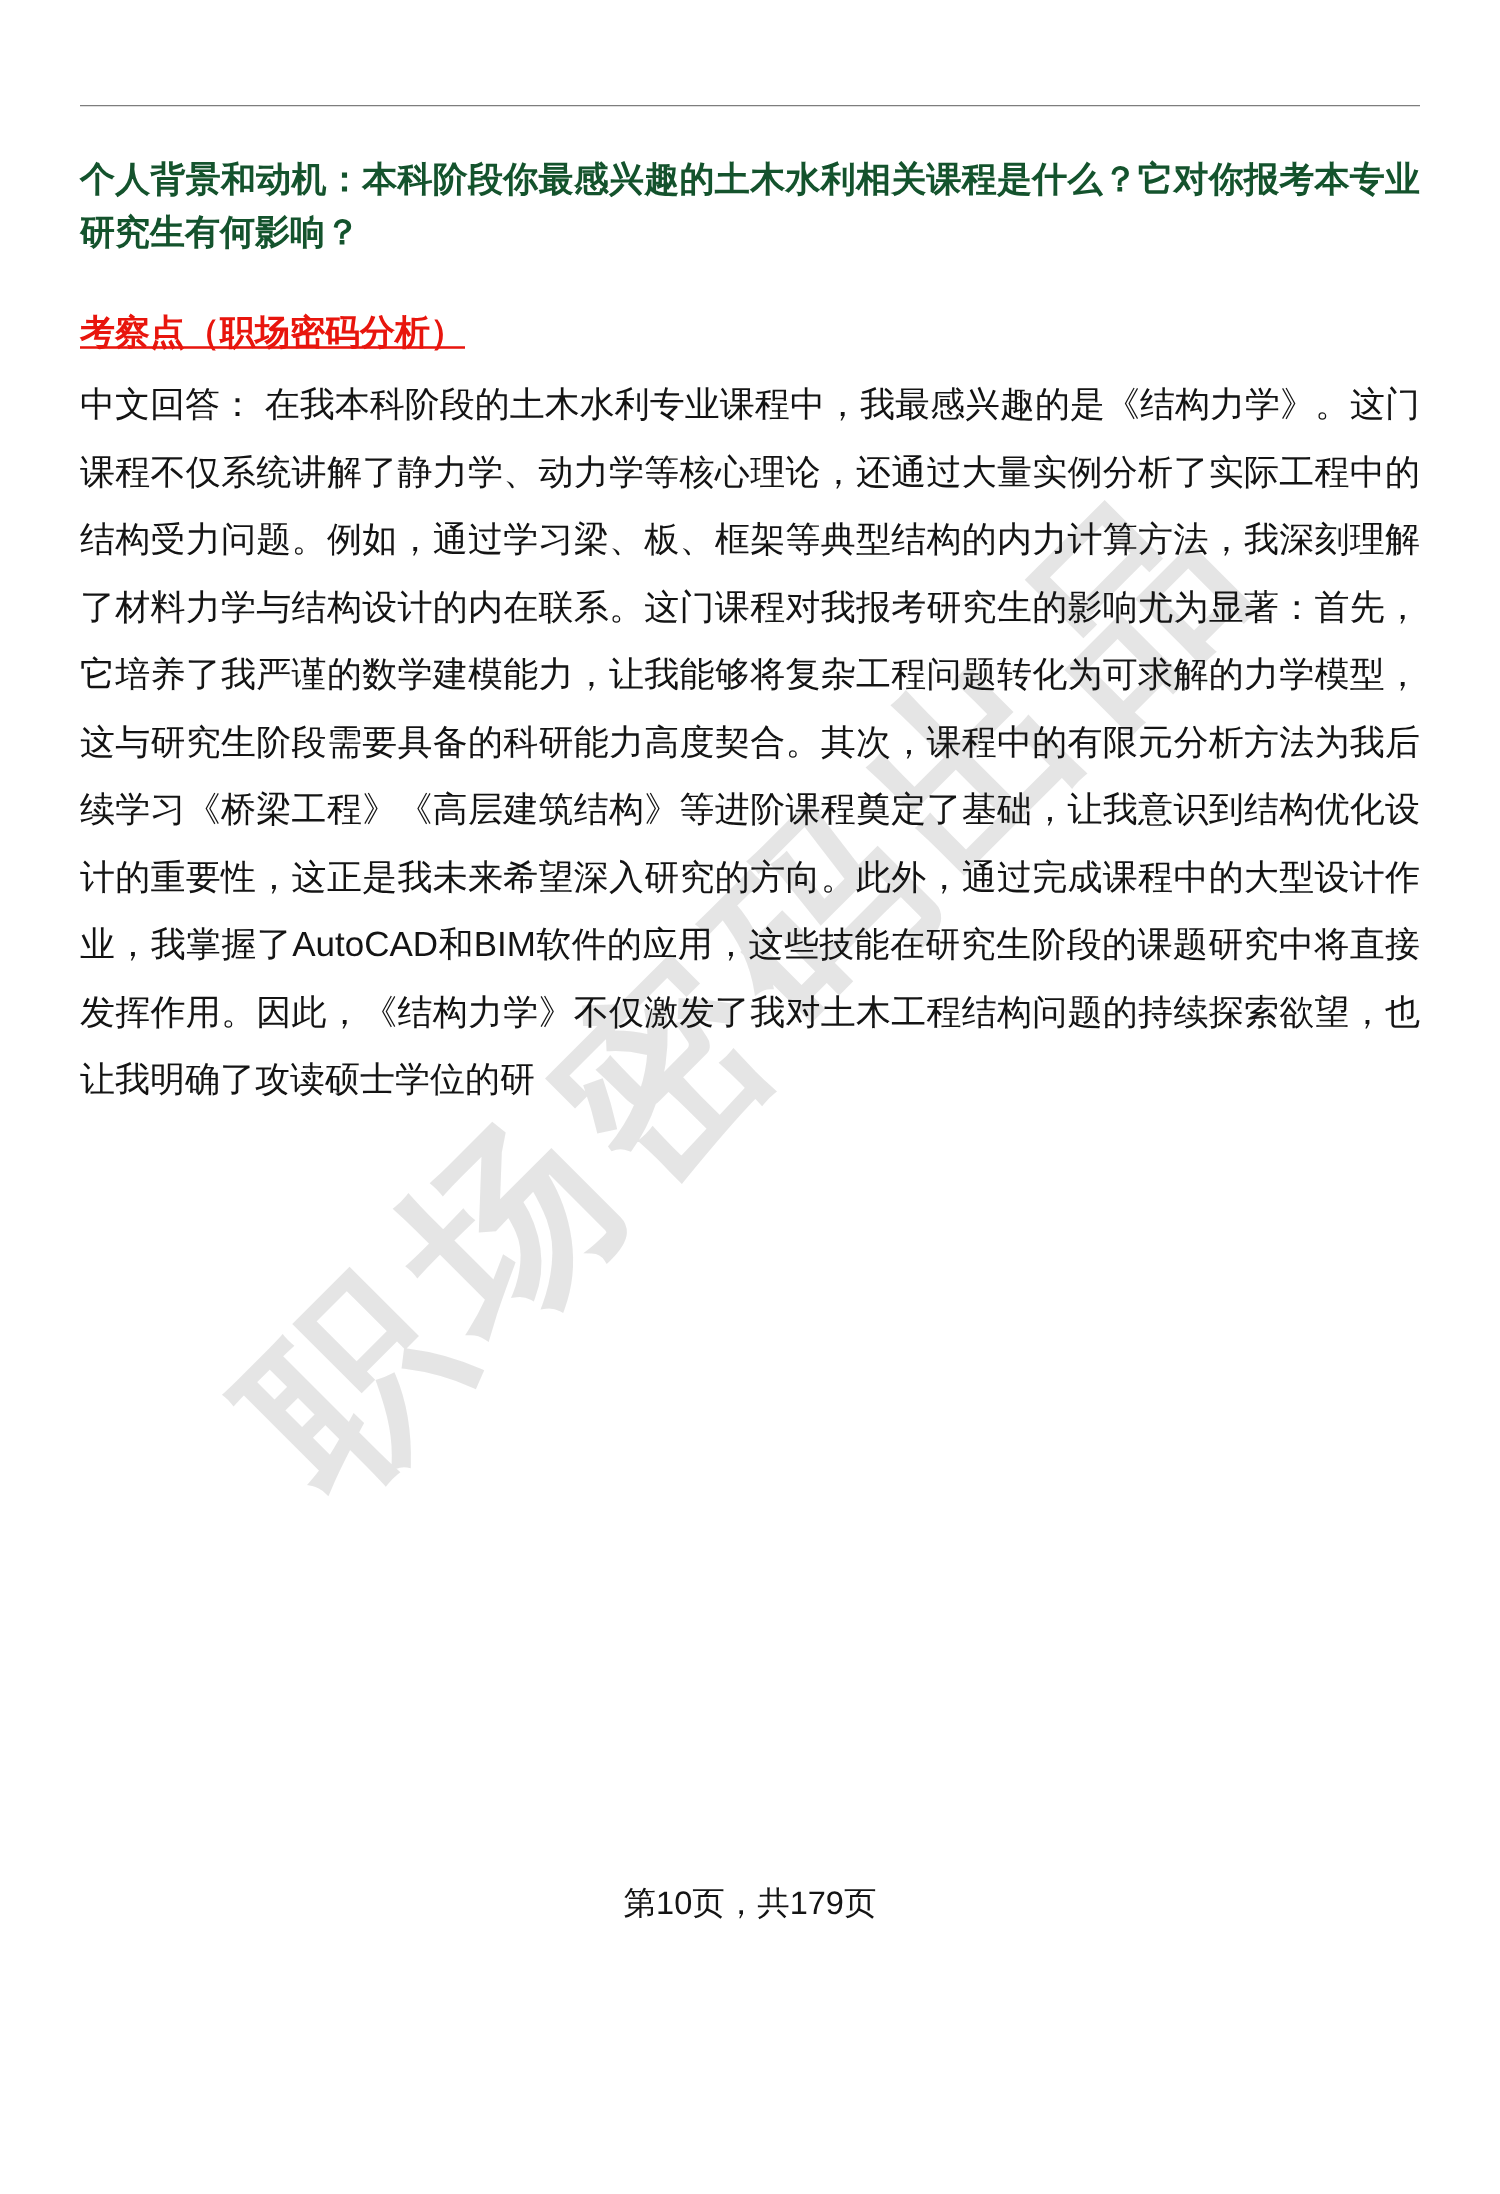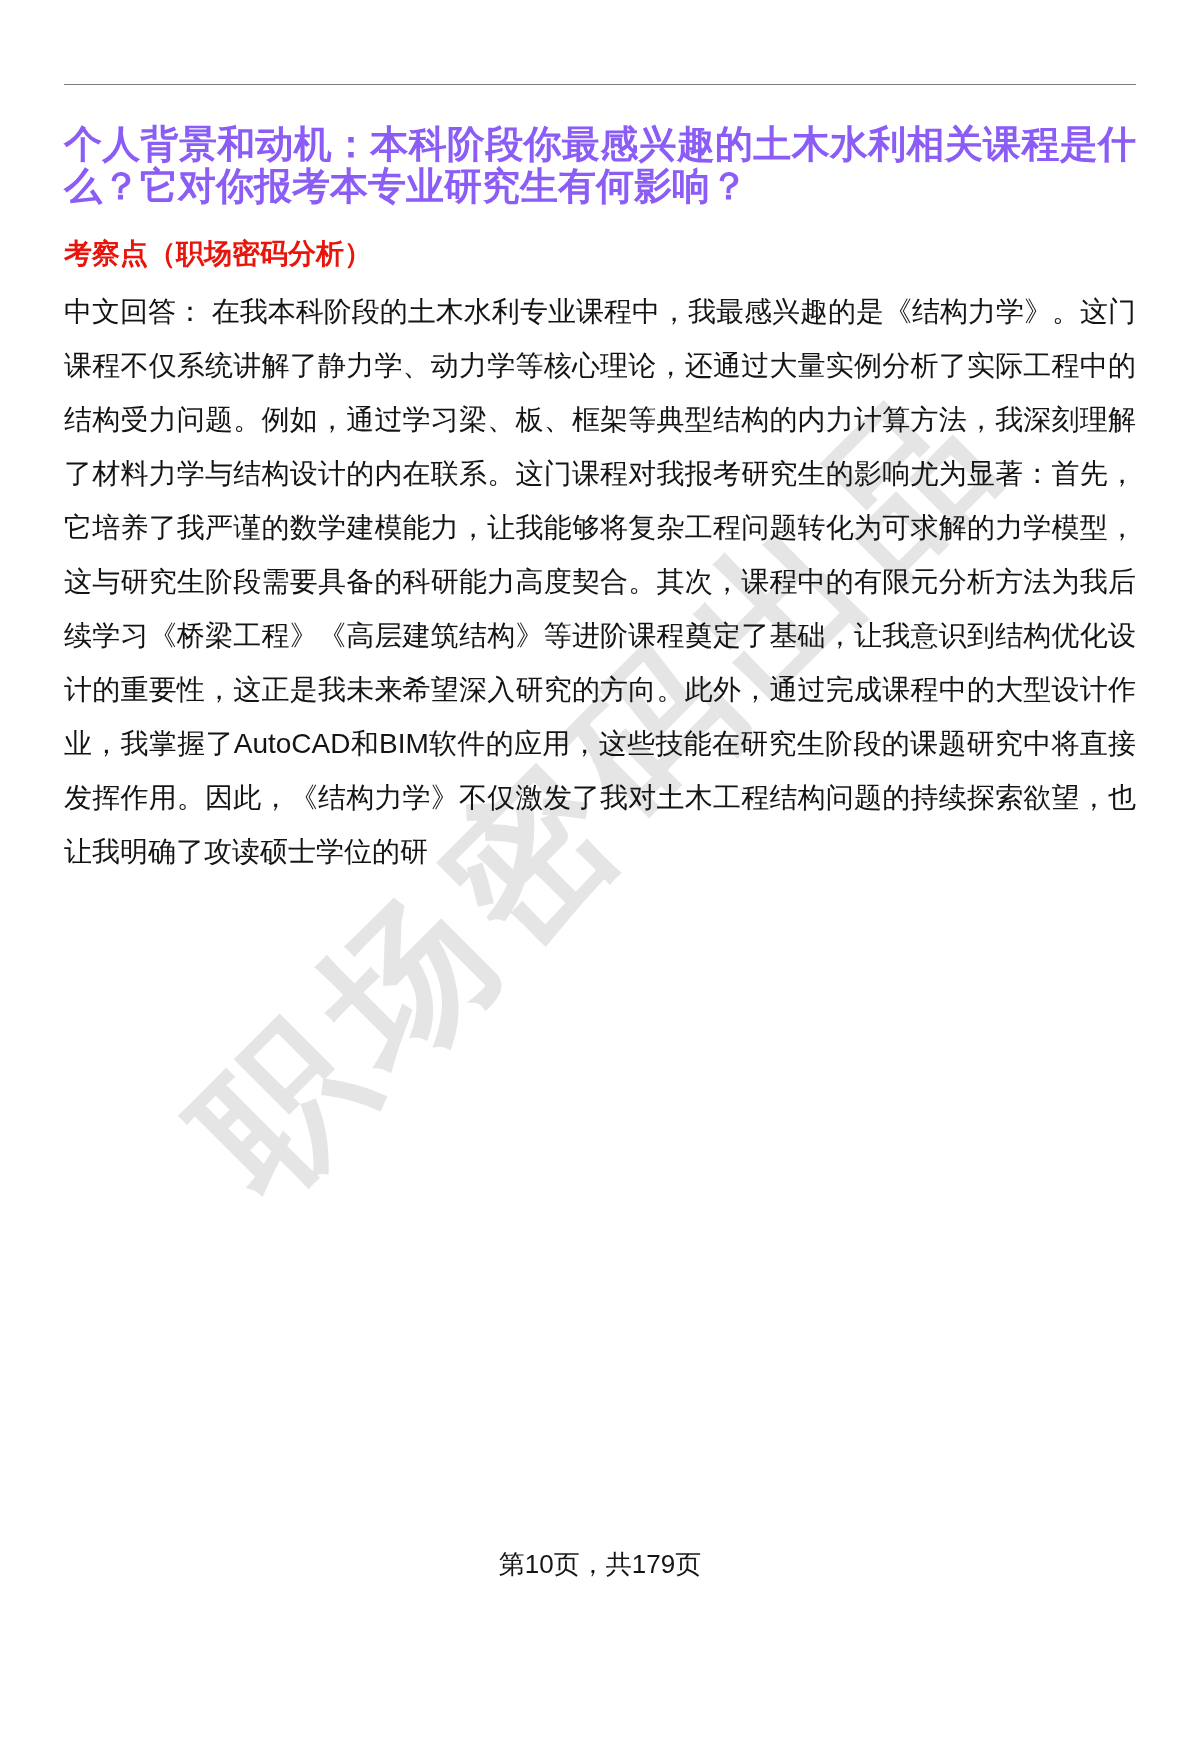--- a/index.html
+++ b/index.html
@@ -38,49 +38,50 @@
     line-height: 54px;
     text-align: justify;
     color: #141414;
   }
   .divider {
     border: none;
     border-top: 1px solid #7d7d7d;
     margin: 32px 0 38px 0;
   }
   .question-heading {
-    color: #8b5cf6;
-    font-size: 38px;
+    color: #14532d;
+    font-size: 28px;
     line-height: 42px;
     font-weight: 700;
     text-align: justify;
   }
   .section-heading {
     color: #e8150d;
     font-size: 28px;
     line-height: 42px;
     font-weight: 700;
-    margin-top: 26px;
+    margin-top: 38px;
+    text-decoration: underline;
   }
   .points-list {
     margin: 24px 0 10px 0;
     padding-left: 50px;
     font-size: 28px;
     line-height: 54px;
   }
   .points-list li {
     text-align: justify;
     padding-left: 8px;
   }
   .answer-paragraph {
     margin-top: 10px;
   }
   .footer {
     position: absolute;
-    top: 1547px;
+    top: 1505px;
     left: 0;
     width: 100%;
     text-align: center;
     font-size: 26px;
     color: #141414;
     z-index: 1;
   }
 </style>
 </head>
 <body>

